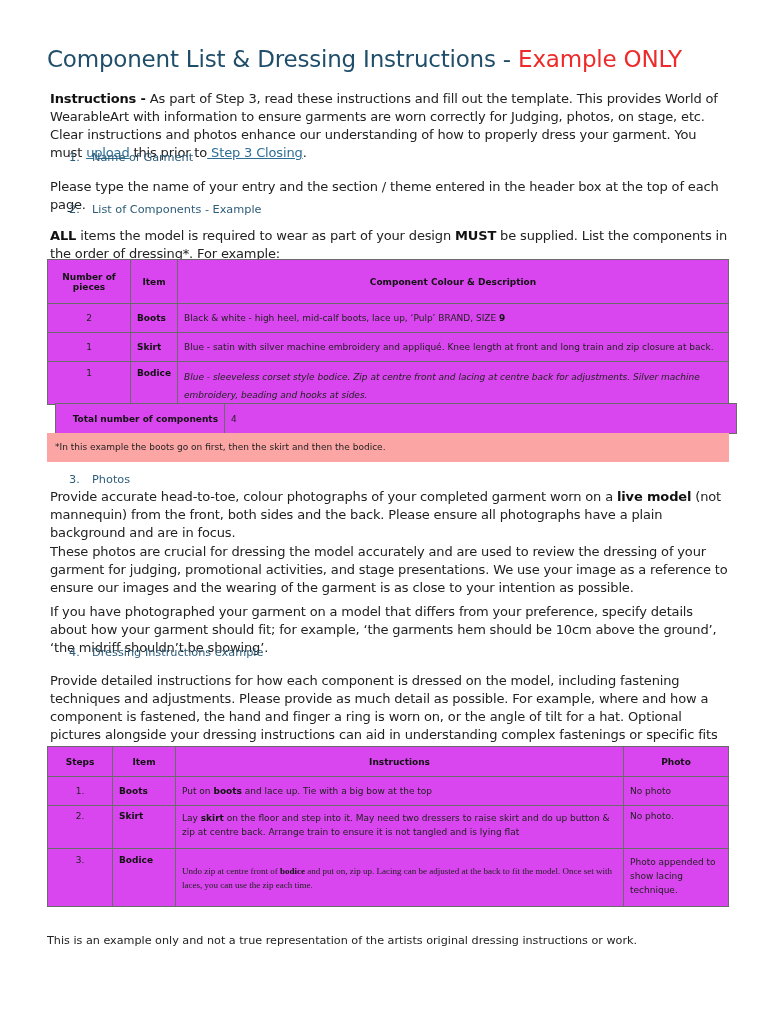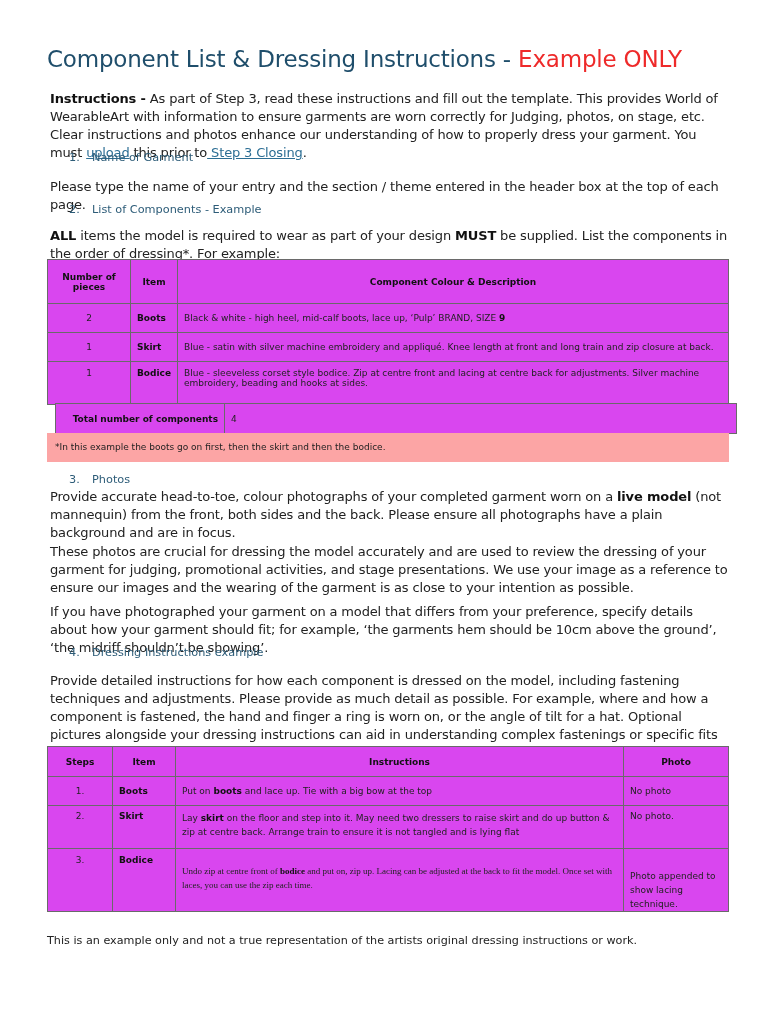--- a/index.html
+++ b/index.html
@@ -55,21 +55,21 @@
       <td><span>Black &amp; white - high heel, mid-calf boots, lace up, ‘Pulp’ BRAND, SIZE </span><b>9</b></td>
     </tr>
     <tr style="height:29px;">
       <td class="center">1</td>
       <td class="bold">Skirt</td>
       <td>Blue - satin with silver machine embroidery and appliqué. Knee length at front and long train and zip closure at back.</td>
     </tr>
     <tr style="height:43px;">
       <td class="center" style="vertical-align:top; padding-top:6px;">1</td>
       <td class="bold" style="vertical-align:top; padding-top:6px;">Bodice</td>
-      <td style="vertical-align:top; padding-top:6px; line-height:10px;">Blue - sleeveless corset style bodice. Zip at centre front and lacing at centre back for adjustments. Silver machine embroidery, beading and hooks at sides.</td>
+      <td style="vertical-align:top; padding-top:6px; line-height:18px;font-style:italic;">Blue - sleeveless corset style bodice. Zip at centre front and lacing at centre back for adjustments. Silver machine embroidery, beading and hooks at sides.</td>
     </tr>
   </tbody>
     </table>
   <table class="t1-total">
     <tbody>
         <tr style="height:30px;">
       <td class="bold" style="width:156px; text-align:right;">Total number of components</td>
       <td>4</td>
     </tr>
   </tbody>
@@ -101,21 +101,21 @@
     <tr style="height:43px;">
       <td class="center" style="vertical-align:top; padding-top:5px;">2.</td>
       <td class="bold" style="vertical-align:top; padding-top:5px;">Skirt</td>
       <td style="vertical-align:top; padding-top:5px; line-height:14px;"><span>Lay </span><b>skirt</b><span> on the floor and step into it. May need two dressers to raise skirt and do up button &amp; zip at centre back. Arrange train to ensure it is not tangled and is lying flat</span></td>
       <td style="vertical-align:top; padding-top:5px;">No photo.</td>
     </tr>
     <tr style="height:58px;">
       <td class="center" style="vertical-align:top; padding-top:6px;">3.</td>
       <td class="bold" style="vertical-align:top; padding-top:6px;">Bodice</td>
       <td style="vertical-align:top; padding-top:15px; line-height:14px;font-family:Liberation Serif, serif;"><span>Undo zip at centre front of </span><b>bodice</b><span> and put on, zip up. Lacing can be adjusted at the back to fit the model. Once set with laces, you can use the zip each time.</span></td>
-      <td style="vertical-align:top; padding-top:20px; line-height:14px;">Photo appended to show lacing technique.</td>
+      <td style="vertical-align:top; padding-top:6px; line-height:14px;">Photo appended to show lacing technique.</td>
     </tr>
   </tbody>
     </table>
 
   <div class="footer">
     <div>This is an example only and not a true representation of the artists original dressing instructions or work.</div>
   </div>
 
 </div>
 

